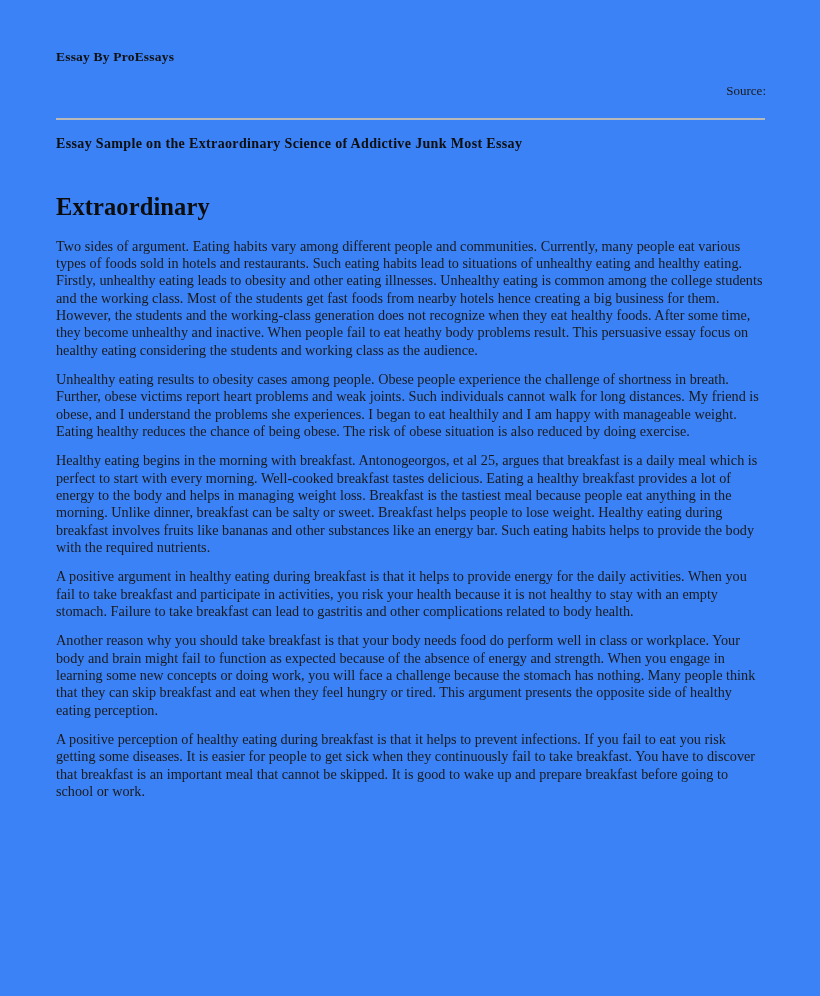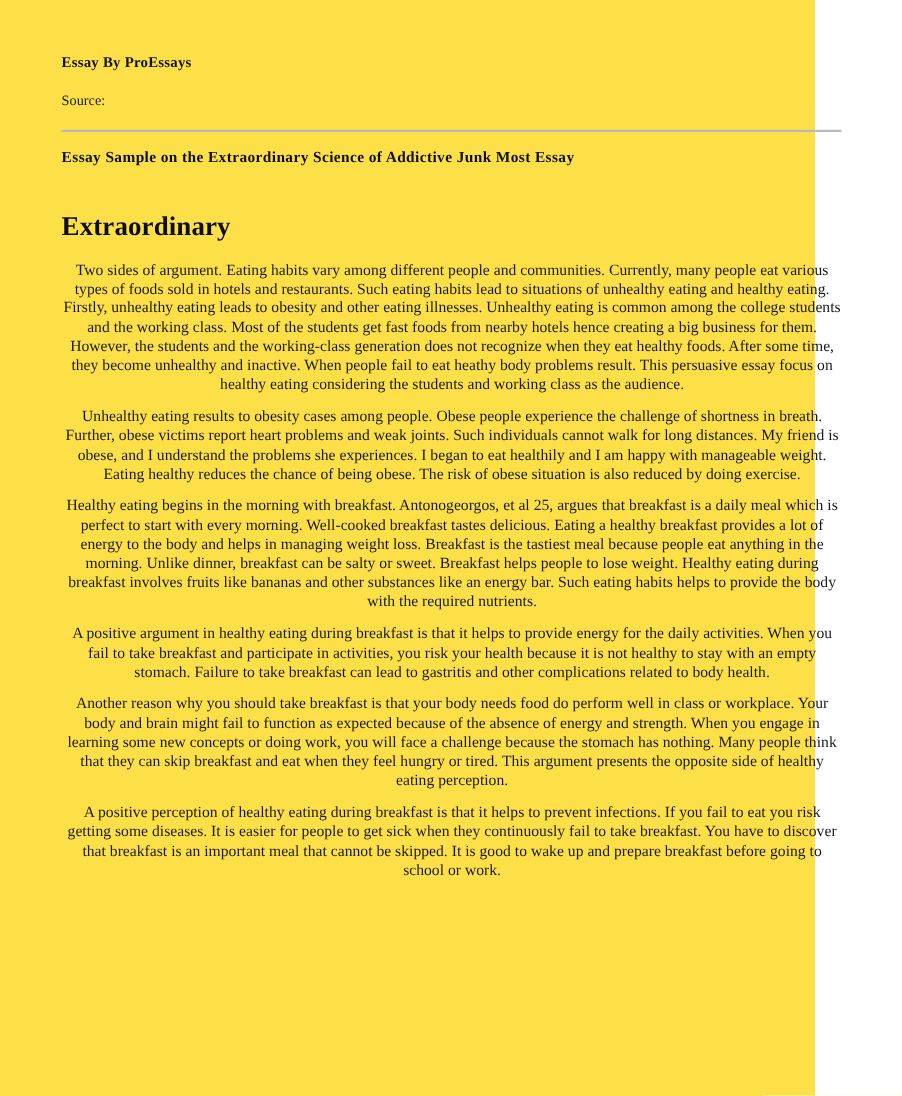--- a/index.html
+++ b/index.html
@@ -11,25 +11,25 @@
   body {
     width: 820px;
     height: 996px;
     overflow: hidden;
     font-family: "Liberation Serif", "DejaVu Serif", serif;
     color: #1a1a1a;
     -webkit-font-smoothing: antialiased;
   }
   .page {
     position: relative;
-    width: 741px;
+    width: 820px;
     height: 996px;
     box-sizing: border-box;
     padding: 0;
-    background: #fde047;
+    background: #3b82f6;
   }
   .content {
     position: absolute;
     left: 56px;
     top: 0;
     width: 710px;
   }
 
   
   .masthead {
@@ -44,20 +44,21 @@
     color: #111111;
   }
   .source-block {
     margin-top: 17px;
     font-size: 13px;
     line-height: 17.5px;
     color: #1a1a1a;
   }
   .source-label {
     display: block;
+    text-align: right;
   }
   .source-url {
     display: block;
     word-break: break-all;
   }
 
   
   .divider {
     margin: 0;
     margin-top: 18px;
@@ -90,21 +91,21 @@
   }
 
   
   .body-copy {
     margin-top: 17px;
   }
   .para {
     margin: 0 0 12px 0;
     font-size: 14.2px;
     line-height: 17.35px;
-    text-align: center;
+    text-align: left;
     color: #1a1a1a;
     letter-spacing: 0.02px;
   }
   .para:last-child {
     margin-bottom: 0;
   }
 </style>
 </head>
 <body>
 

